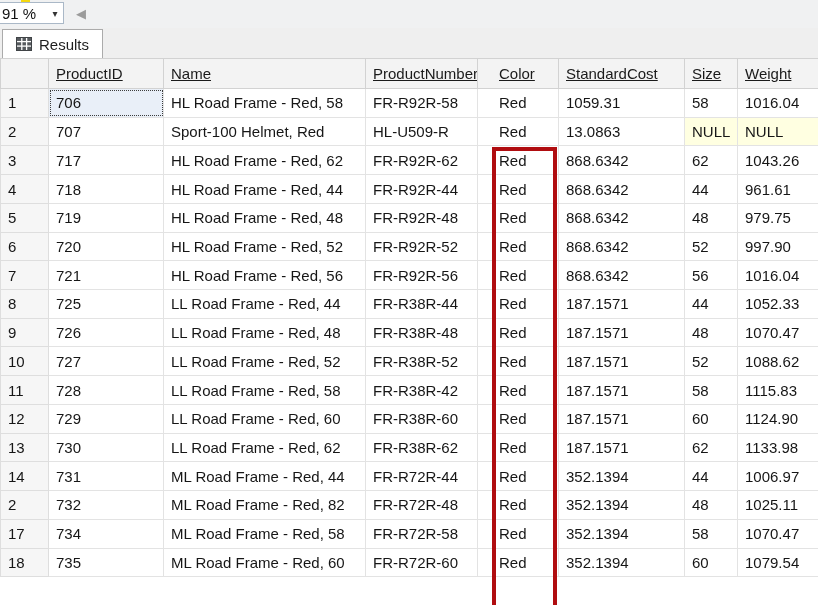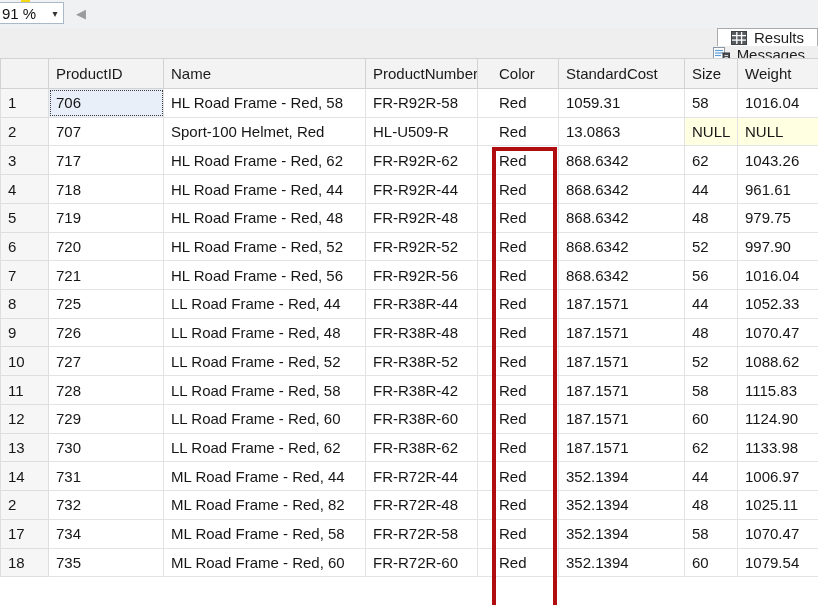--- a/index.html
+++ b/index.html
@@ -33,21 +33,21 @@
   }
   .scroll-left {
     position: absolute; left: 76px; top: 5px;
     font-size: 13px; color: #9b9b9b; line-height: 18px;
   }
 
   
   .tabbar {
     position: absolute; top: 28px; left: 0; right: 0; height: 30px;
     background: #efefef;
-    display: flex; align-items: flex-end; flex-direction: column;
+    display: flex; align-items: flex-end;
   }
   .tab {
     display: flex; align-items: center; gap: 7px;
     padding: 0 13px; height: 25px;
     font-size: 15px; color: #1e1e1e; white-space: nowrap;
     box-sizing: border-box;
   }
   .tab.active {
     background: #ffffff;
     border: 1px solid #ababab; border-bottom: none;
@@ -64,21 +64,21 @@
     border-collapse: collapse; table-layout: fixed; width: 818px;
     font-size: 15px; color: #161616;
   }
   thead tr { height: 30px; }
   tbody tr { height: 28.72px; }
   th, td {
     padding: 0 4px 0 7px; text-align: left; font-weight: 400;
     overflow: hidden; white-space: nowrap; box-sizing: border-box;
   }
   thead th {
-    background: #f3f3f3; border: 1px solid #d2d2d2; color: #1a1a1a;
+    background: #f3f3f3; border: 1px solid #d2d2d2; color: #1a1a1a; text-decoration: underline;
   }
   tbody th { background: #f6f6f6; border: 1px solid #dedede; }
   td { border: 1px solid #e3e3e3; }
   
   th:nth-child(5), td:nth-child(5) { padding-left: 21px; }
   td.null-cell { background: #ffffe1; }
   td.selected-cell, th.selected-cell {
     background: #e9eff8;
     outline: 1px dotted #3c3c3c; outline-offset: -2px; margin-left: 32px;
   }
@@ -112,36 +112,20 @@
           <g stroke="#ffffff" stroke-width="1.3">
             <line x1="1" y1="4.6" x2="15" y2="4.6"></line>
             <line x1="1" y1="9.1" x2="15" y2="9.1"></line>
             <line x1="5.8" y1="1" x2="5.8" y2="13"></line>
             <line x1="10.6" y1="1" x2="10.6" y2="13"></line>
           </g>
         </svg>
       </span>
       <span>Results</span>
     </div>
-    <div class="tab">
-      <span class="icon">
-        <svg width="17" height="15" viewBox="0 0 17 15">
-          <rect x="0.5" y="0.5" width="11" height="13" fill="#ffffff" stroke="#8a98a6"></rect>
-          <g stroke="#5a9bd5" stroke-width="1.2">
-            <line x1="2" y1="3.5" x2="10" y2="3.5"></line>
-            <line x1="2" y1="6" x2="10" y2="6"></line>
-            <line x1="2" y1="8.5" x2="8" y2="8.5"></line>
-          </g>
-          <rect x="10" y="6" width="6.5" height="8.5" fill="#4a4e52" stroke="#33363a"></rect>
-          <line x1="11.5" y1="8.5" x2="15" y2="8.5" stroke="#cfd3d7"></line>
-          <line x1="11.5" y1="10.5" x2="15" y2="10.5" stroke="#cfd3d7"></line>
-        </svg>
-      </span>
-      <span>Messages</span>
-    </div>
   </div>
 
   <div class="gridwrap">
     <table>
         <colgroup>
           <col style="width: 48px;">
           <col style="width: 115px;">
           <col style="width: 202px;">
           <col style="width: 112px;">
           <col style="width: 81px;">

